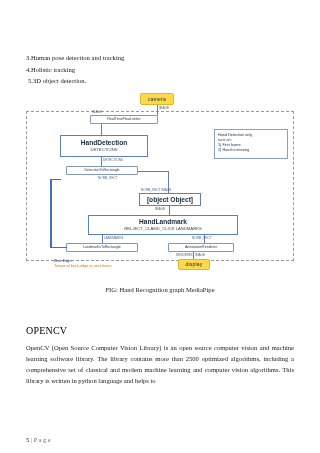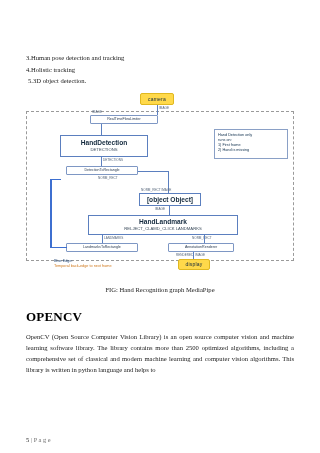--- a/index.html
+++ b/index.html
@@ -129,23 +129,23 @@
 
   .caption {
     margin-top: 8px;
     text-align: center;
     font-size: 6.6px;
     color: #1a1a1a;
     font-family: "Liberation Serif", serif;
   }
 
   h2.section {
-    margin: 16px 0 6px 0;
-    font-size: 13px;
-    font-weight: bold;
+    margin: 32px 0 6px 0;
+    font-size: 10px;
+    font-weight: normal;
     font-family: "Liberation Serif", serif;
     letter-spacing: .2px;
   }
   .para {
     font-size: 6.6px;
     line-height: 11px;
     text-align: justify;
     color: #1a1a1a;
   }
   .footer {

